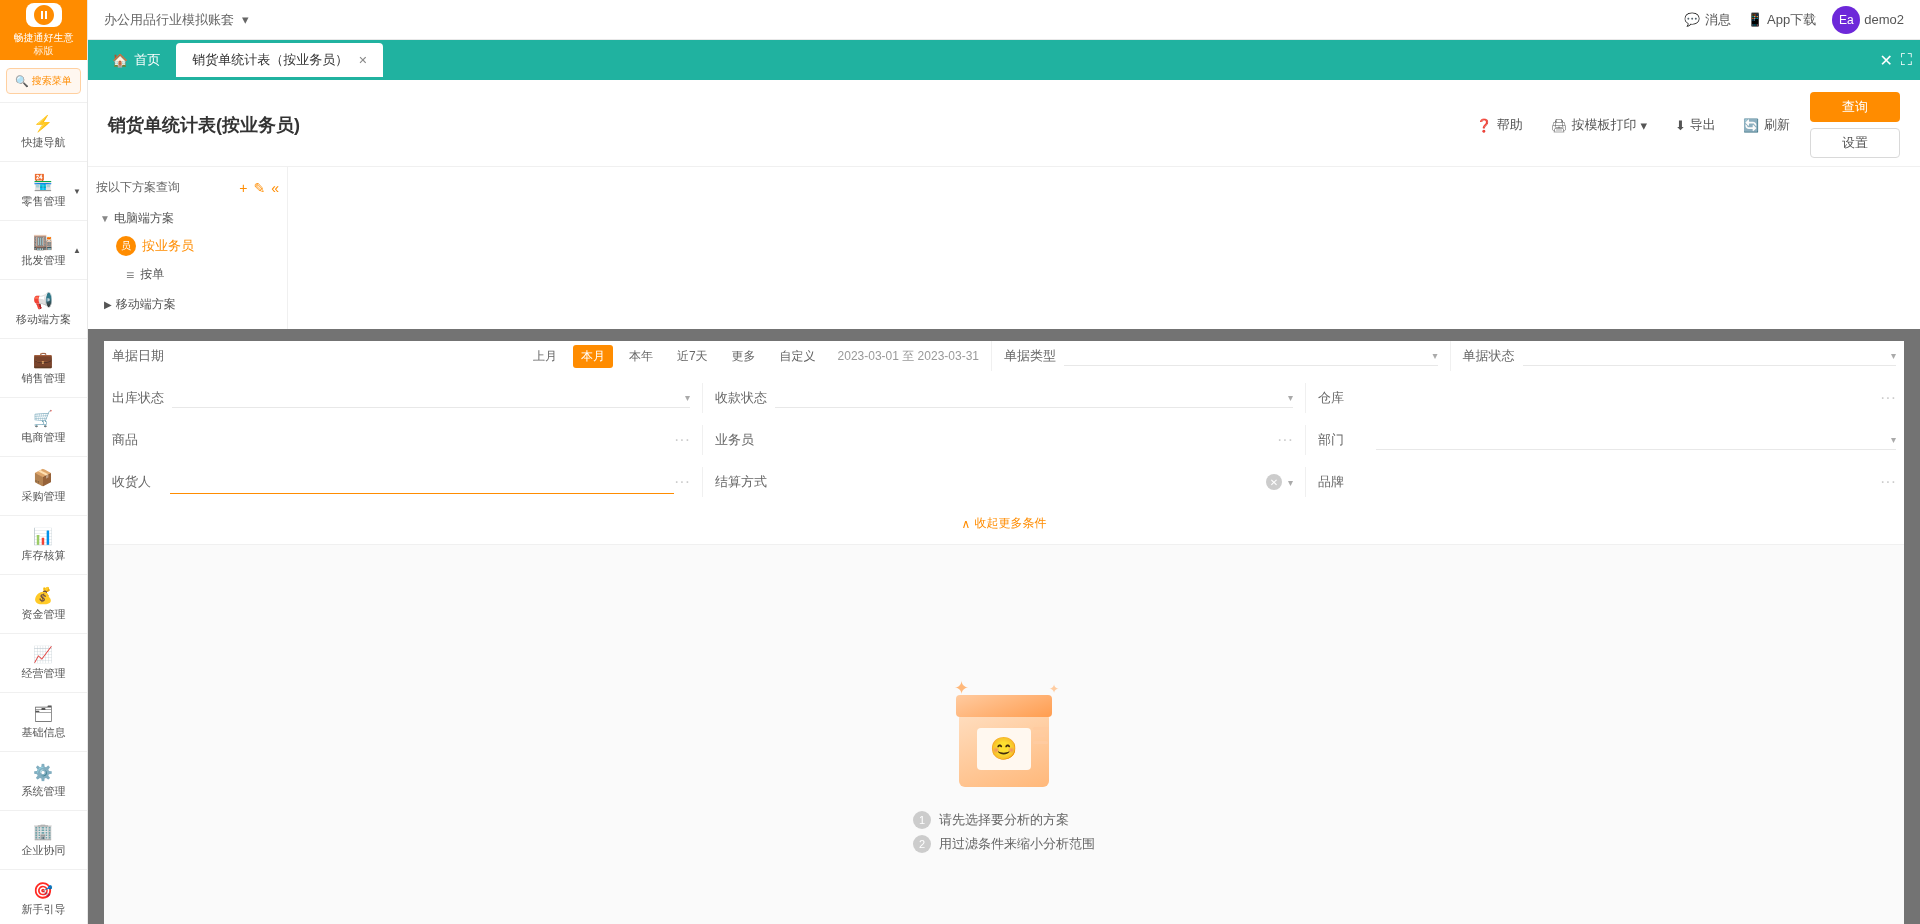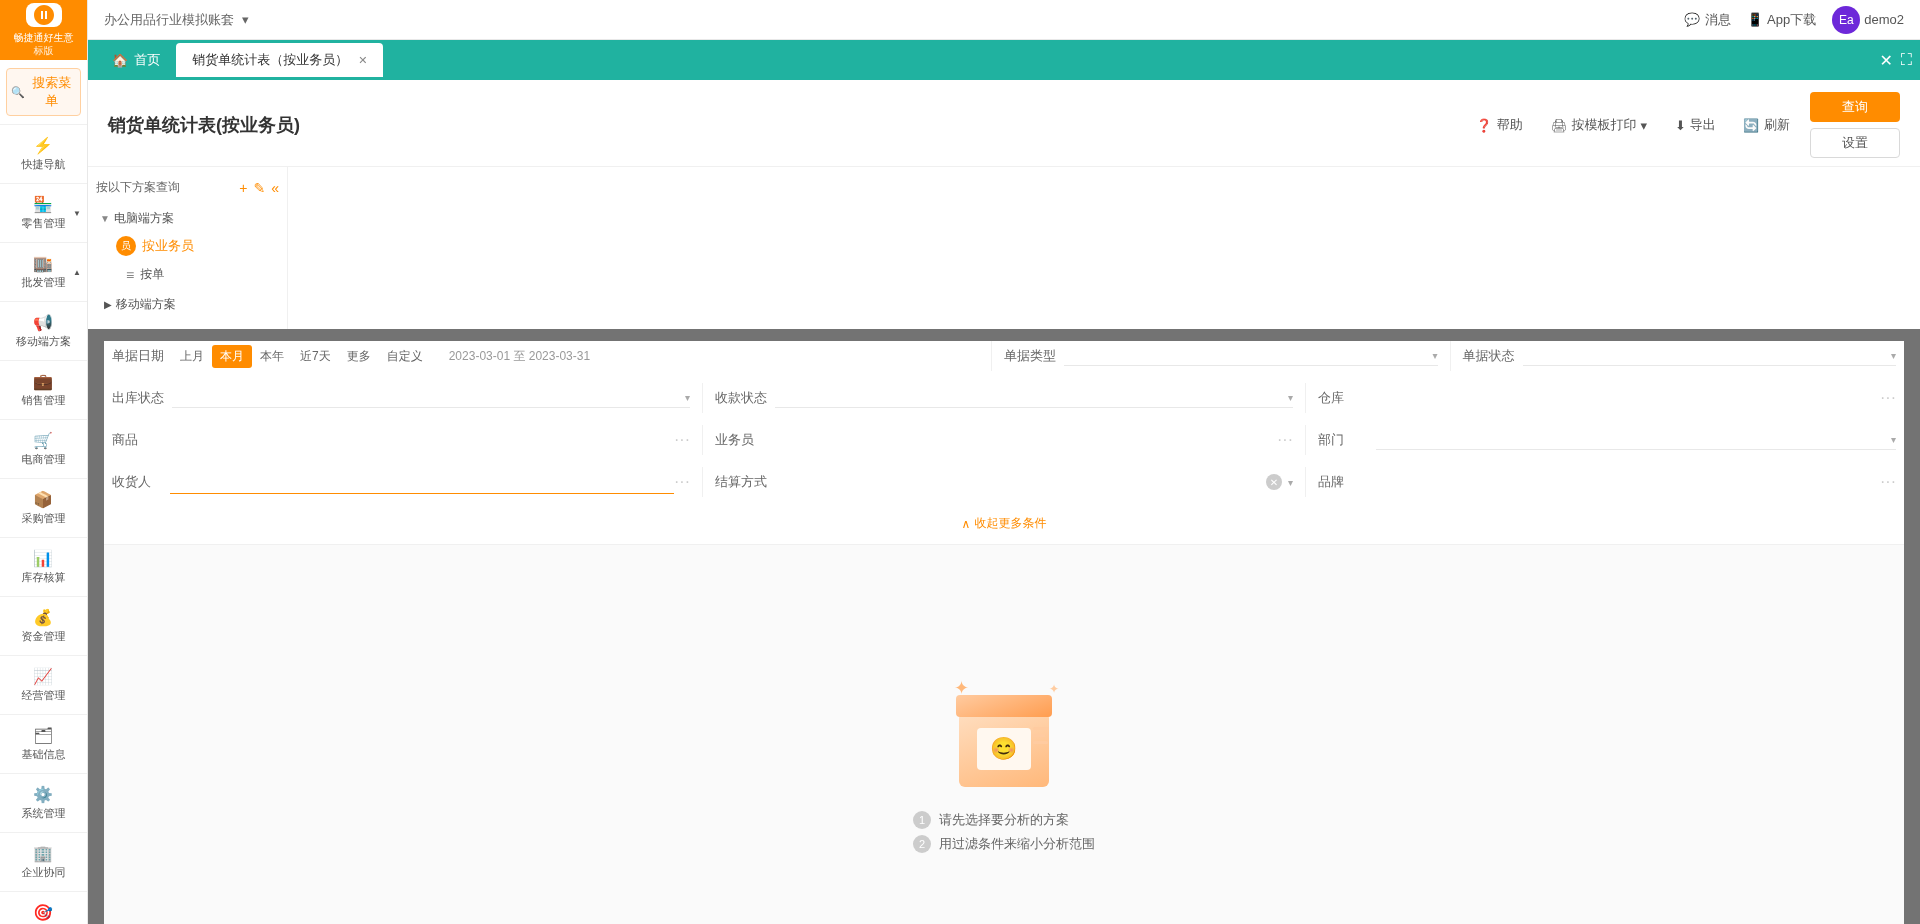--- a/index.html
+++ b/index.html
@@ -78,24 +78,24 @@
     .filter-row { display: flex; align-items: center; gap: 0; margin-bottom: 12px; }
     .filter-item { display: flex; align-items: center; flex: 1; min-width: 0; padding: 0 8px; }
     .filter-label { color: #666; font-size: 13px; white-space: nowrap; margin-right: 8px; min-width: 50px; }
     .filter-input { flex: 1; border: none; border-bottom: 1px solid #e8e8e8; padding: 4px 0; font-size: 13px; color: #333; outline: none; }
     .filter-select { flex: 1; border: none; border-bottom: 1px solid #e8e8e8; padding: 4px 0; font-size: 13px; color: #333; outline: none; background: transparent; cursor: pointer; display: flex; align-items: center; justify-content: space-between; }
     .filter-select-arrow { color: #aaa; font-size: 10px; }
     .filter-dots { color: #ccc; font-size: 16px; cursor: pointer; }
     .filter-clear-x { width: 16px; height: 16px; border-radius: 50%; background: #ccc; color: #fff; display: flex; align-items: center; justify-content: center; font-size: 10px; cursor: pointer; }
 
     
-    .date-filter { display: flex; align-items: center; gap: 0; flex: 1; }
+    .date-filter { display: flex; align-items: center; gap: 8px; flex: 1; justify-content: flex-end; }
     .date-tab { padding: 3px 8px; font-size: 12px; color: #666; cursor: pointer; border-radius: 3px; }
     .date-tab.active { background: #ff8c00; color: #fff; border-radius: 3px; }
-    .date-range { font-size: 12px; color: #999; margin-left: 18px; }
+    .date-range { font-size: 12px; color: #999; margin-left: 6px; }
 
     
     .filter-divider { width: 1px; background: #f0f0f0; height: 30px; margin: 0 4px; }
 
     
     .collapse-btn { display: flex; align-items: center; justify-content: center; gap: 4px; color: #ff8c00; font-size: 12px; cursor: pointer; padding: 6px 0 12px; }
 
     
     .empty-state { display: flex; flex-direction: column; align-items: center; justify-content: center; padding: 80px 0 40px; }
     .empty-hints { display: flex; flex-direction: column; gap: 6px; }
@@ -117,21 +117,21 @@
           <path d="M12 2C6.48 2 2 6.48 2 12s4.48 10 10 10 10-4.48 10-10S17.52 2 12 2zm-1 14H9V8h2v8zm4 0h-2V8h2v8z"></path>
         </svg>
     </div>
     <span style="font-size:10px;text-align:center;line-height:1.3;">畅捷通好生意</span>
     <span style="font-size:10px;opacity:0.85;">标版</span>
   </div>
 
   <div class="sidebar-search">
     <button class="sidebar-search-btn">
       <span>🔍</span>
-      <span style="font-size:13px;color:#ff8c00;">搜索菜单</span>
+      <span style="font-size:10px;color:#ff8c00;">搜索菜单</span>
     </button>
   </div>
 
   <div class="sidebar-nav-section">
     <div class="sidebar-item">
       <span class="si-icon">⚡</span>
       <span>快捷导航</span>
     </div>
   </div>
 

